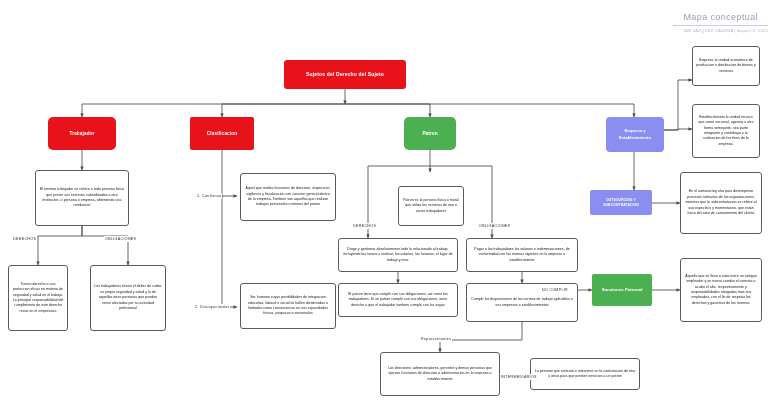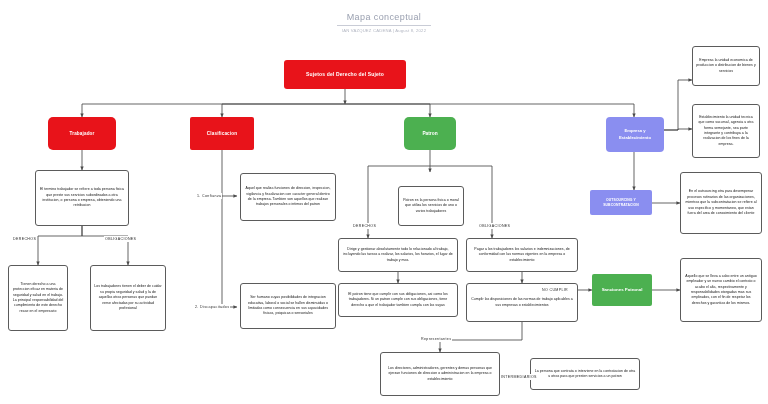--- a/index.html
+++ b/index.html
@@ -26,21 +26,21 @@
     height: 404px;
     pointer-events: none;
   }
 
   
   .doc-header {
     position: absolute;
     left: 0;
     top: 6px;
     width: 768px;
-    text-align: center;
+    text-align: right;
   }
   .doc-title {
     font-size: 9px;
     color: #9aa0b0;
     letter-spacing: .4px;
     border-bottom: 1px solid #c9ccd6;
     display: inline-block;
     padding: 0 10px 2px 10px;
     line-height: 11px;
   }

